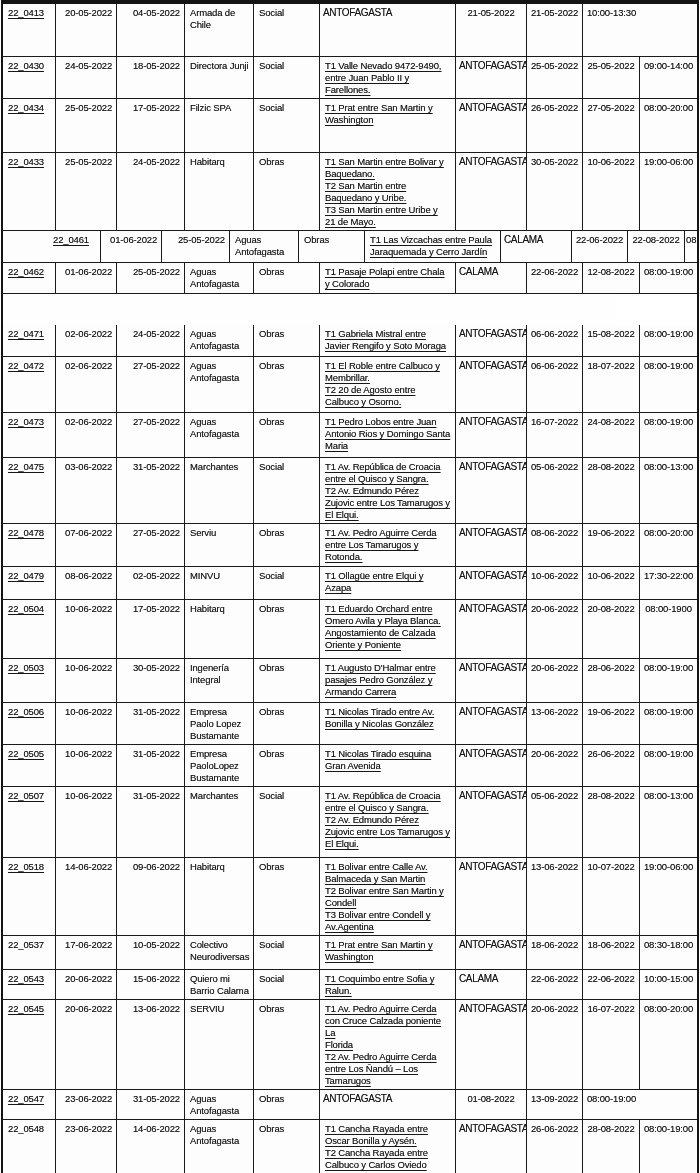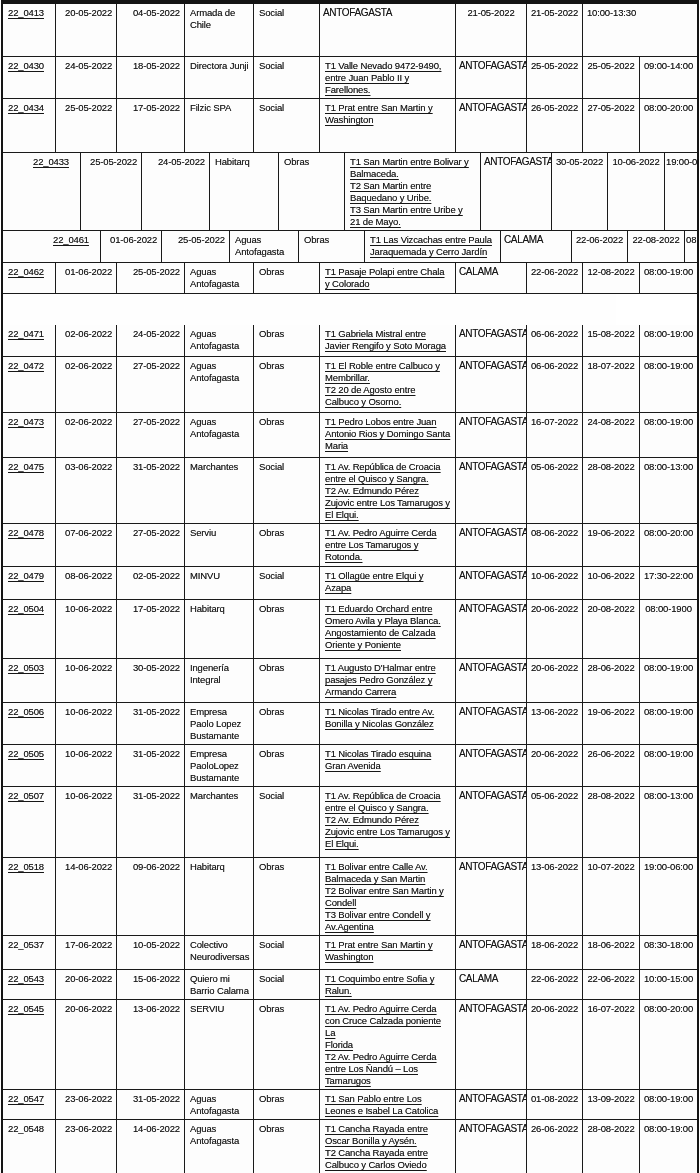--- a/index.html
+++ b/index.html
@@ -28,21 +28,21 @@
     display: grid;
     grid-template-columns: 53px 61px 68px 69px 66px 136px 71px 56px 57px auto;
     border-bottom: 1.6px solid #1a1a1a;
     background: #fdfdfd;
   }
   .row:last-child { border-bottom: none; }
   
   .row:nth-child(1)  { min-height: 53px; }
   .row:nth-child(2)  { min-height: 39px; }
   .row:nth-child(3)  { min-height: 54px; }
-  .row:nth-child(4)  { min-height: 78px; padding-left: 25px; }
+  .row:nth-child(4)  { min-height: 78px; }
   .row:nth-child(5)  { min-height: 32px; padding-left: 45px; }
   .row:nth-child(6)  { min-height: 31px; }
   .row:nth-child(7)  { min-height: 32px; margin-top: 31px; }
   .row:nth-child(8)  { min-height: 56px; }
   .row:nth-child(9)  { min-height: 45px; }
   .row:nth-child(10) { min-height: 59px; }
   .row:nth-child(11) { min-height: 43px; }
   .row:nth-child(12) { min-height: 33px; }
   .row:nth-child(13) { min-height: 59px; }
   .row:nth-child(14) { min-height: 44px; }
@@ -134,21 +134,21 @@
   </div>
 
   <div class="row">
     <div class="cell c-id"><span class="id-text">22_0433</span></div>
     <div class="cell c-date1">25-05-2022</div>
     <div class="cell c-date2">24-05-2022</div>
     <div class="cell c-name">Habitarq</div>
     <div class="cell c-type">Obras</div>
     <div class="cell c-desc">
           <span class="desc-line">T1  San Martin entre Bolivar y</span>
-          <span class="desc-line">Balmaceda.</span>
+          <span class="desc-line">Baquedano.</span>
           <span class="desc-line">T2  San Martin entre</span>
           <span class="desc-line">Baquedano y Uribe.</span>
           <span class="desc-line">T3  San Martin entre Uribe y</span>
           <span class="desc-line">21 de Mayo.</span>
         </div>
     <div class="cell c-city">ANTOFAGASTA</div>
     <div class="cell c-date3">30-05-2022</div>
     <div class="cell c-date4">10-06-2022</div>
     <div class="cell c-time">19:00-06:00</div>
   </div>
@@ -445,24 +445,20 @@
     <div class="cell c-date4">16-07-2022</div>
     <div class="cell c-time">08:00-20:00</div>
   </div>
 
   <div class="row">
     <div class="cell c-id"><span class="id-text">22_0547</span></div>
     <div class="cell c-date1">23-06-2022</div>
     <div class="cell c-date2">31-05-2022</div>
     <div class="cell c-name">Aguas Antofagasta</div>
     <div class="cell c-type">Obras</div>
-    <div class="cell c-desc">
-          <span class="desc-line">T1  San Pablo entre Los</span>
-          <span class="desc-line">Leones e Isabel La Catolica</span>
-        </div>
     <div class="cell c-city">ANTOFAGASTA</div>
     <div class="cell c-date3">01-08-2022</div>
     <div class="cell c-date4">13-09-2022</div>
     <div class="cell c-time">08:00-19:00</div>
   </div>
 
   <div class="row">
     <div class="cell c-id"><span class="id-text no-underline">22_0548</span></div>
     <div class="cell c-date1">23-06-2022</div>
     <div class="cell c-date2">14-06-2022</div>

